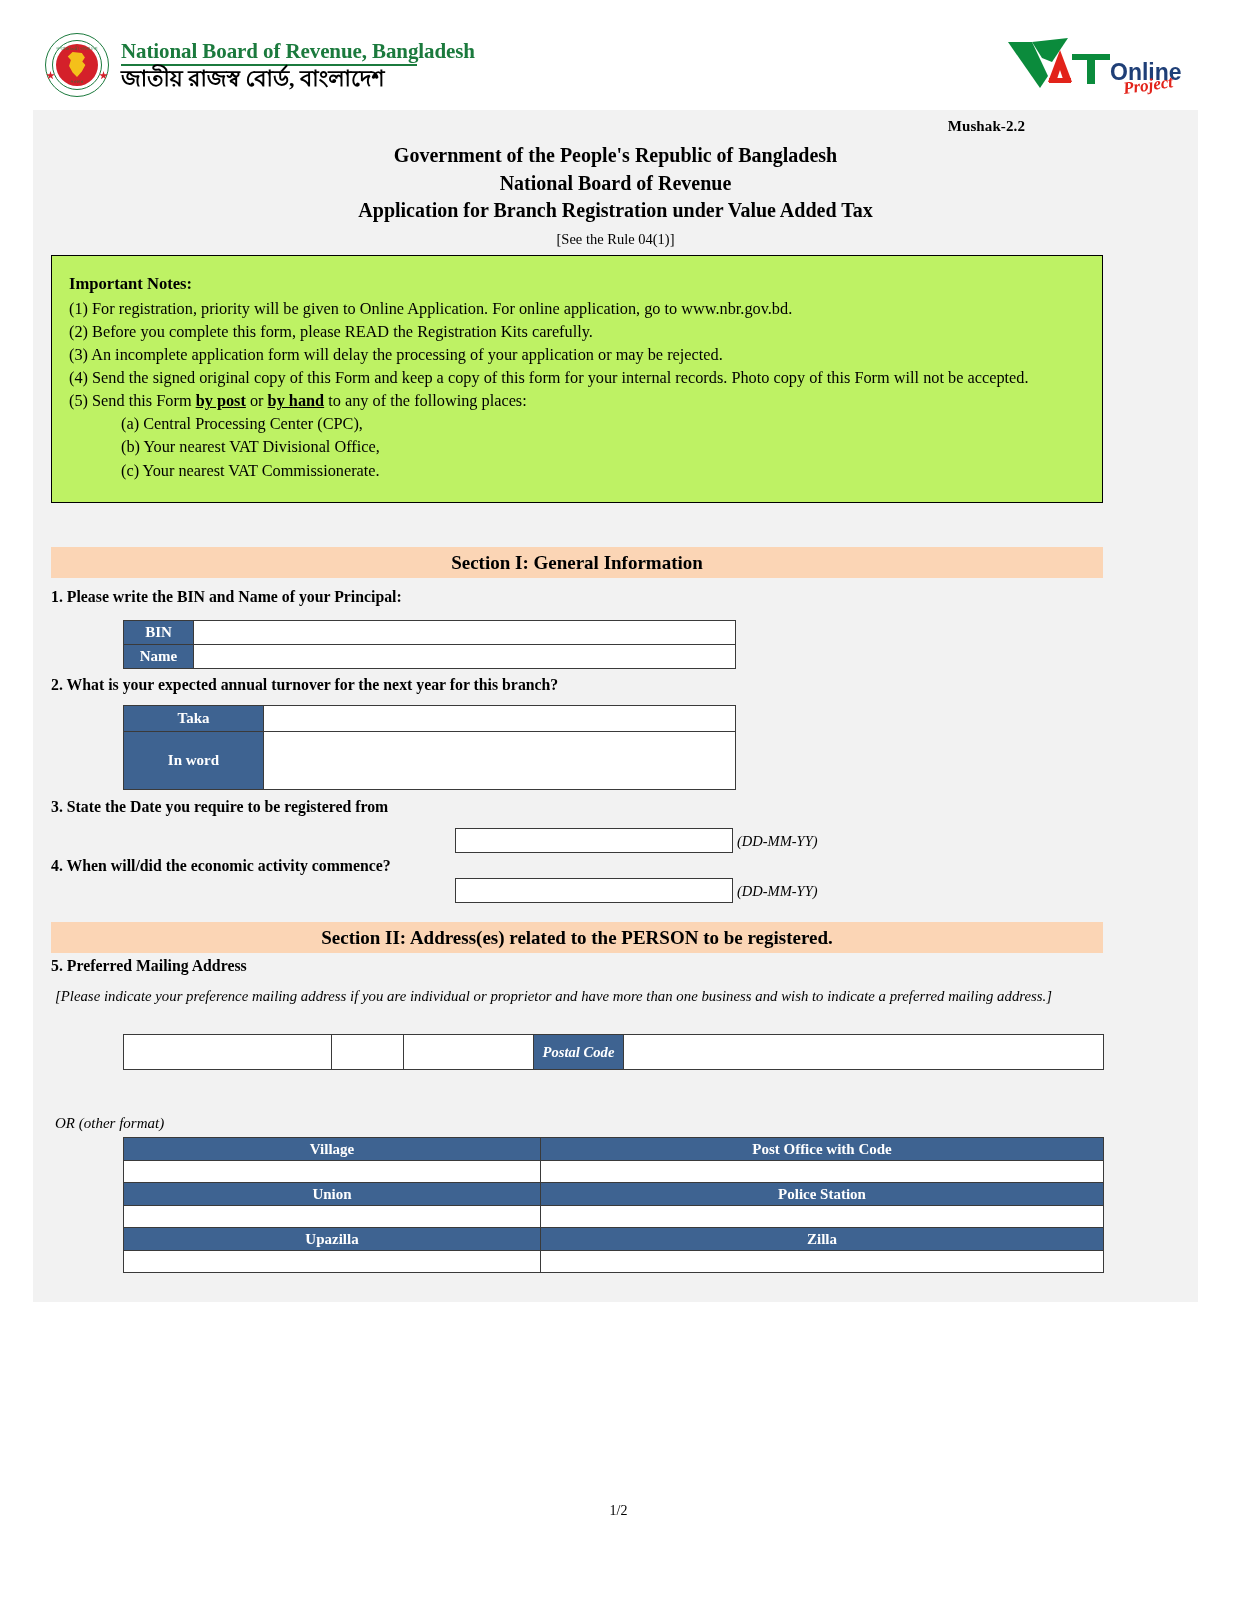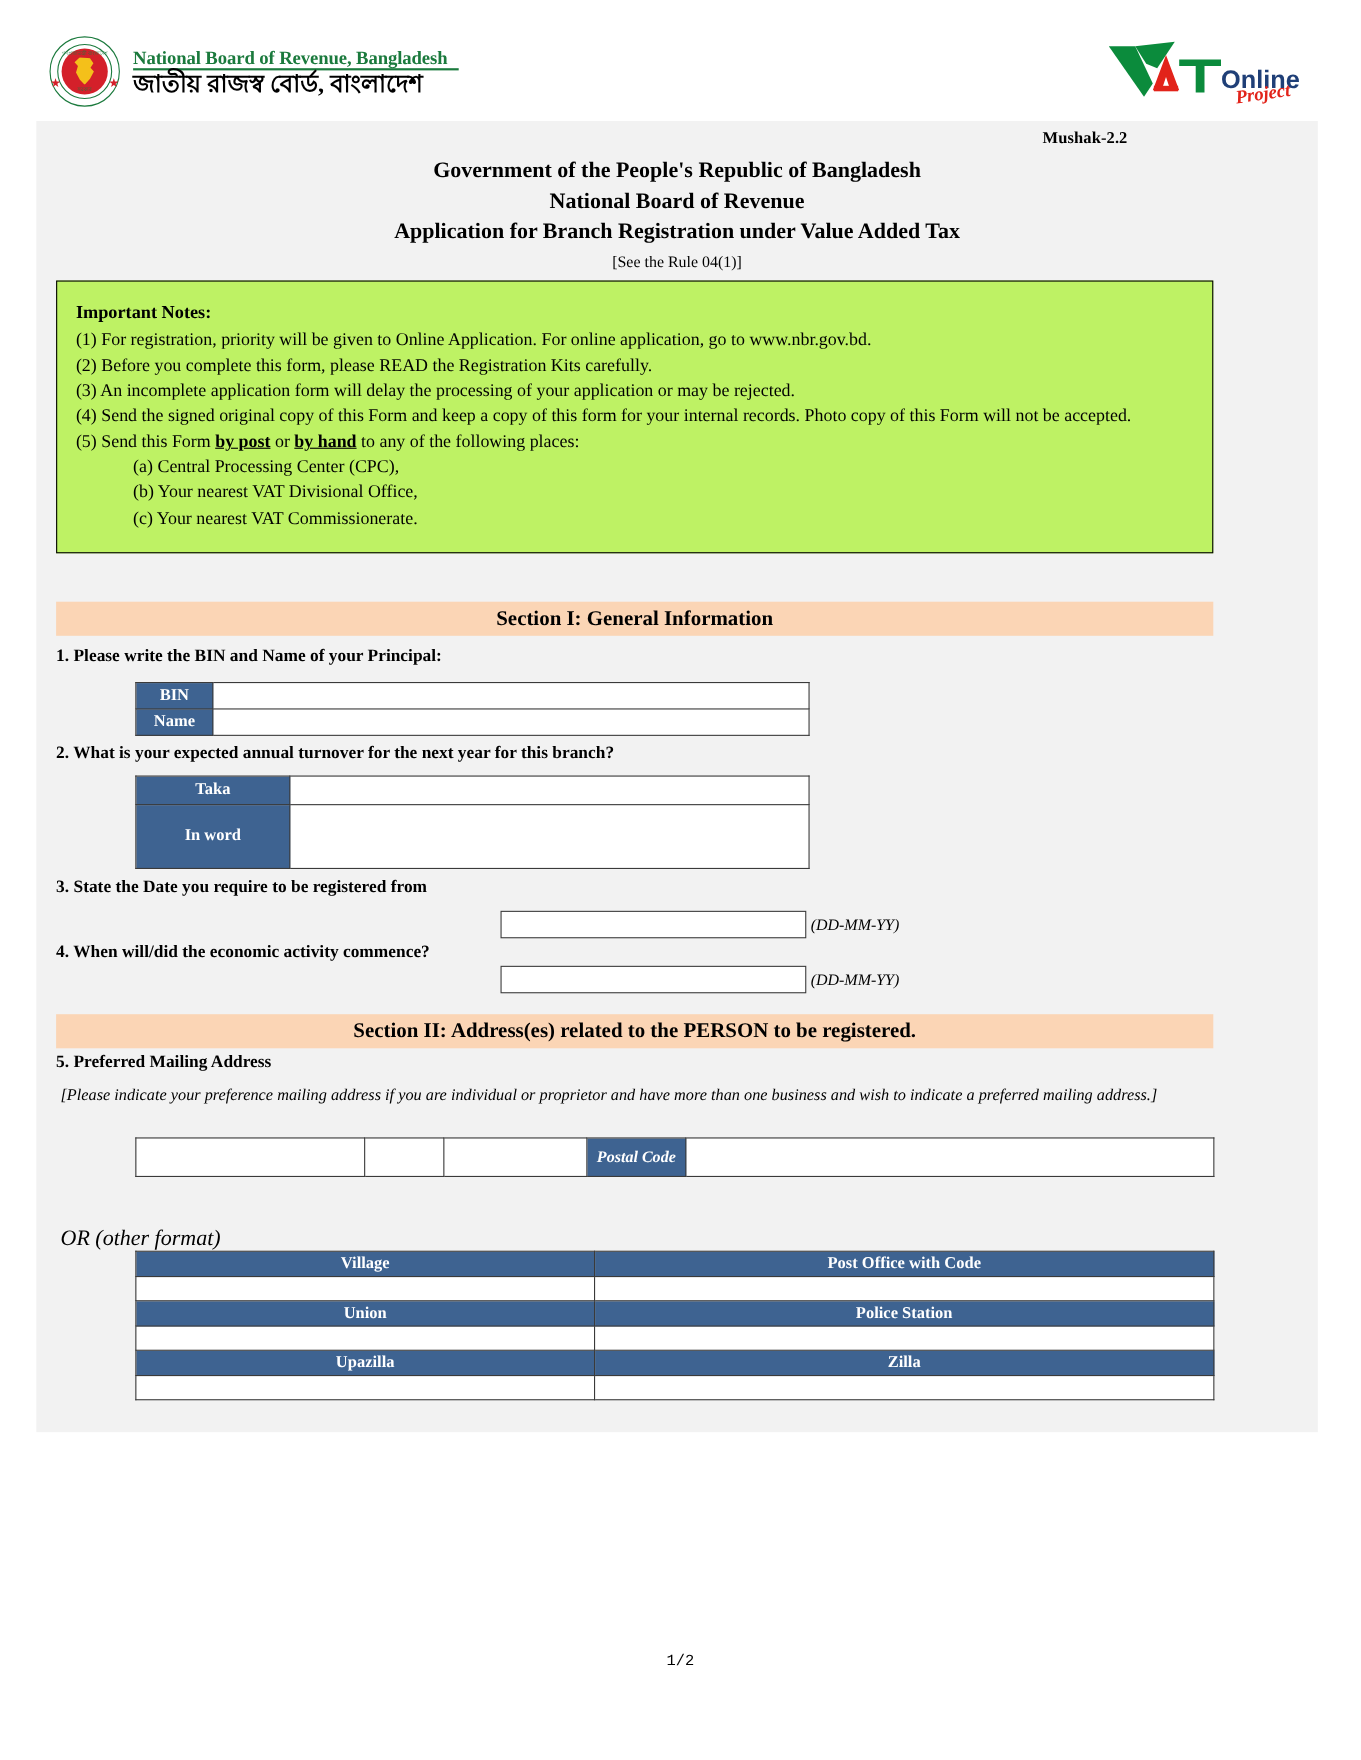--- a/index.html
+++ b/index.html
@@ -80,21 +80,21 @@
     font-family: "Liberation Sans", sans-serif;
   }
   .nbr-seal .arc-top { top: 13px; }
   .nbr-seal .arc-bot { top: 46px; }
 
   .nbr-text {
     margin-left: 10px;
     line-height: 1.04;
   }
   .nbr-en {
-    font-size: 17px;
+    font-size: 21px;
     font-weight: bold;
     color: #1b7a3d;
     font-family: "Liberation Serif", serif;
     letter-spacing: -0.1px;
     white-space: nowrap;
   }
   .nbr-divider {
     height: 1.4px;
     background: #1b7a3d;
     margin: 1px 0 2px 0;
@@ -264,37 +264,36 @@
   #addr-table .hcell.ital {
     font-style: italic;
     line-height: 1.14;
   }
   #addr-table .row-h td { height: 37px; }
   #addr-table .row-v td { height: 34px; }
 
   .or-label {
     position: absolute;
     left: 55px; top: 1115px;
-    font-size: 20px;
+    font-size: 15px;
     font-style: italic;
   }
 
   
   #or-table { left: 123px; top: 1137px; width: 980px; border-radius: 17px; }
   #or-table td { height: 21px; font-size: 15px; }
   #or-table .hcell { height: 22px; }
 
   
   .page-footer {
     position: absolute;
     left: 0; top: 1503px;
     width: 1237px;
     text-align: center;
     font-size: 14px;
-    font-family: Liberation Mono, monospace;
   }
 </style>
 </head>
 <body>
 
 <div class="logo-strip">
 
   <div class="nbr-logo">
     <div class="nbr-seal">
       <div class="ring-outer"></div>

